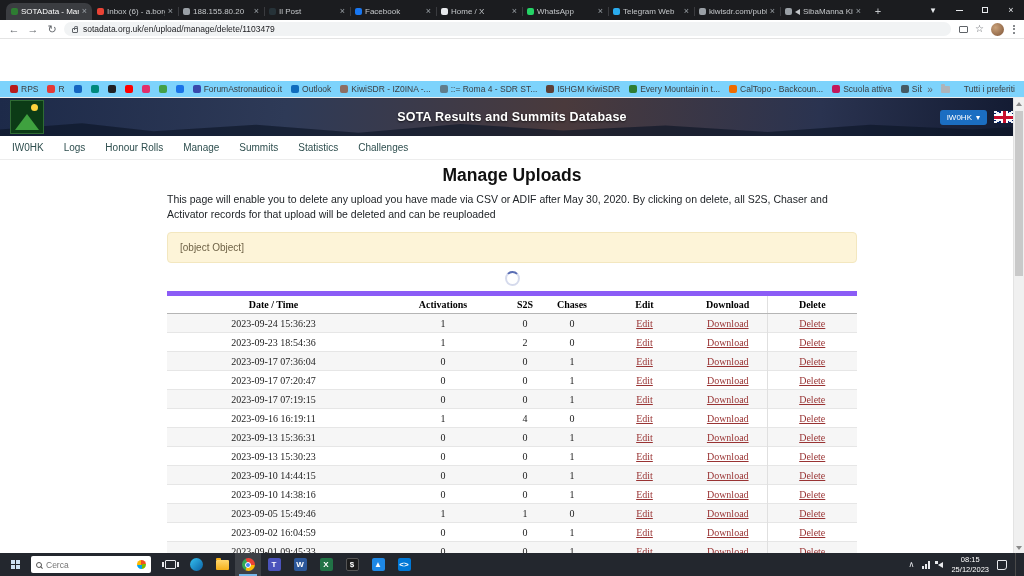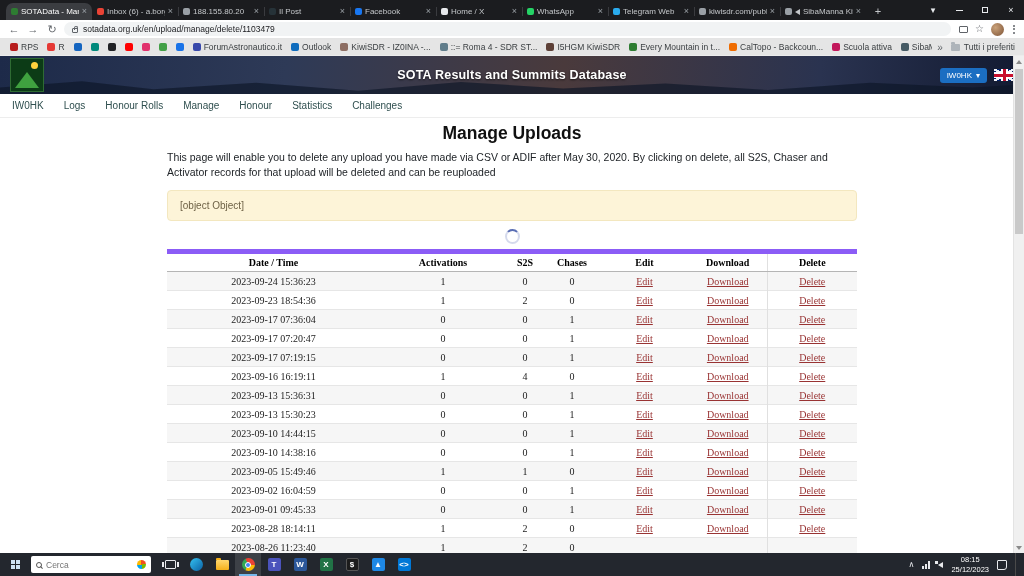--- a/index.html
+++ b/index.html
@@ -32,27 +32,27 @@
   .lock::before { content:""; position:absolute; left:1px; top:-3px; width:2px; height:3px; border:1px solid #5f6368; border-bottom:none; border-radius:2px 2px 0 0; }
   .url-text { white-space:nowrap; overflow:hidden; }
   .toolbar-right { display:flex; align-items:center; gap:7px; margin-left:3px; flex:none; }
   .tb-icon { color:#5f6368; font-size:10px; line-height:1; }
   .install-ico { width:9px; height:7px; border:1px solid #5f6368; border-radius:1px; }
   .avatar { width:13px; height:13px; border-radius:50%; background:radial-gradient(circle at 35% 35%, #caa27a, #7d5336); flex:none; }
   .menu-dots { display:flex; flex-direction:column; gap:1.5px; padding:0 2px; }
   .menu-dots i { width:2px; height:2px; border-radius:50%; background:#5f6368; }
 
   
-  .bmbar { height:17px; background:#e5e5e5; display:flex; align-items:center; padding:0 6px; font-size:8.5px; color:#3c4043; border-bottom:1px solid #ececec; flex:none; }
+  .bmbar { height:17px; background:#7dd3fc; display:flex; align-items:center; padding:0 6px; font-size:8.5px; color:#3c4043; border-bottom:1px solid #ececec; flex:none;margin-top:42px; }
   .bm-list { display:flex; align-items:center; gap:1px; overflow:hidden; flex:1; }
   .bm { display:flex; align-items:center; gap:3px; padding:1px 4px; border-radius:3px; white-space:nowrap; flex:none; }
   .bm-ico { width:8px; height:8px; border-radius:2px; flex:none; }
   .bm-label:empty { display:none; }
   .bm-overflow { color:#5f6368; padding:0 5px; font-size:10px; flex:none; }
-  .bm-all { display:flex; gap:4px; align-items:center; white-space:nowrap; padding:0 3px; flex:none; }
+  .bm-all { display:flex; gap:14px; align-items:center; white-space:nowrap; padding:0 3px; flex:none; }
   .folder-ico { width:9px; height:7px; background:#aeb4ba; border-radius:1px; position:relative; }
   .folder-ico::before { content:""; position:absolute; top:-2px; left:0; width:4px; height:2px; background:#aeb4ba; border-radius:1px 1px 0 0; }
 
   
   .viewport { flex:1; position:relative; display:flex; flex-direction:column; overflow:hidden; }
   .banner { height:38px; display:flex; align-items:center; padding:0 10px; position:relative; flex:none;
             background:linear-gradient(95deg,#1d2a49 0%,#2e3a57 28%,#4a3a3c 55%,#2a3350 80%,#121a31 100%); }
   .banner::before { content:""; position:absolute; left:0; right:0; bottom:0; height:16px; opacity:.65; background:#0d1527;
             clip-path:polygon(0 100%,0 60%,8% 20%,15% 70%,25% 30%,35% 80%,45% 25%,55% 65%,65% 35%,75% 75%,85% 30%,95% 60%,100% 40%,100% 100%); }
   .sota-logo { width:34px; height:34px; background:#0c3b16; border:1px solid #2f6b33; position:relative; overflow:hidden; flex:none; z-index:1; }
@@ -372,21 +372,21 @@
     <div class="site-nav">
 
         <span class="nav-item">IW0HK</span>
 
         <span class="nav-item">Logs</span>
 
         <span class="nav-item">Honour Rolls</span>
 
         <span class="nav-item">Manage</span>
 
-        <span class="nav-item">Honour</span>
+        <span class="nav-item">Summits</span>
 
         <span class="nav-item">Statistics</span>
 
         <span class="nav-item">Challenges</span>
       </div>
 
     <div class="page">
       <div class="container">
         <h1 class="page-title">Manage Uploads</h1>
         <p class="desc">This page will enable you to delete any upload you have made via CSV or ADIF after May 30, 2020. By clicking on delete, all S2S, Chaser and Activator records for that upload will be deleted and can be reuploaded</p>

